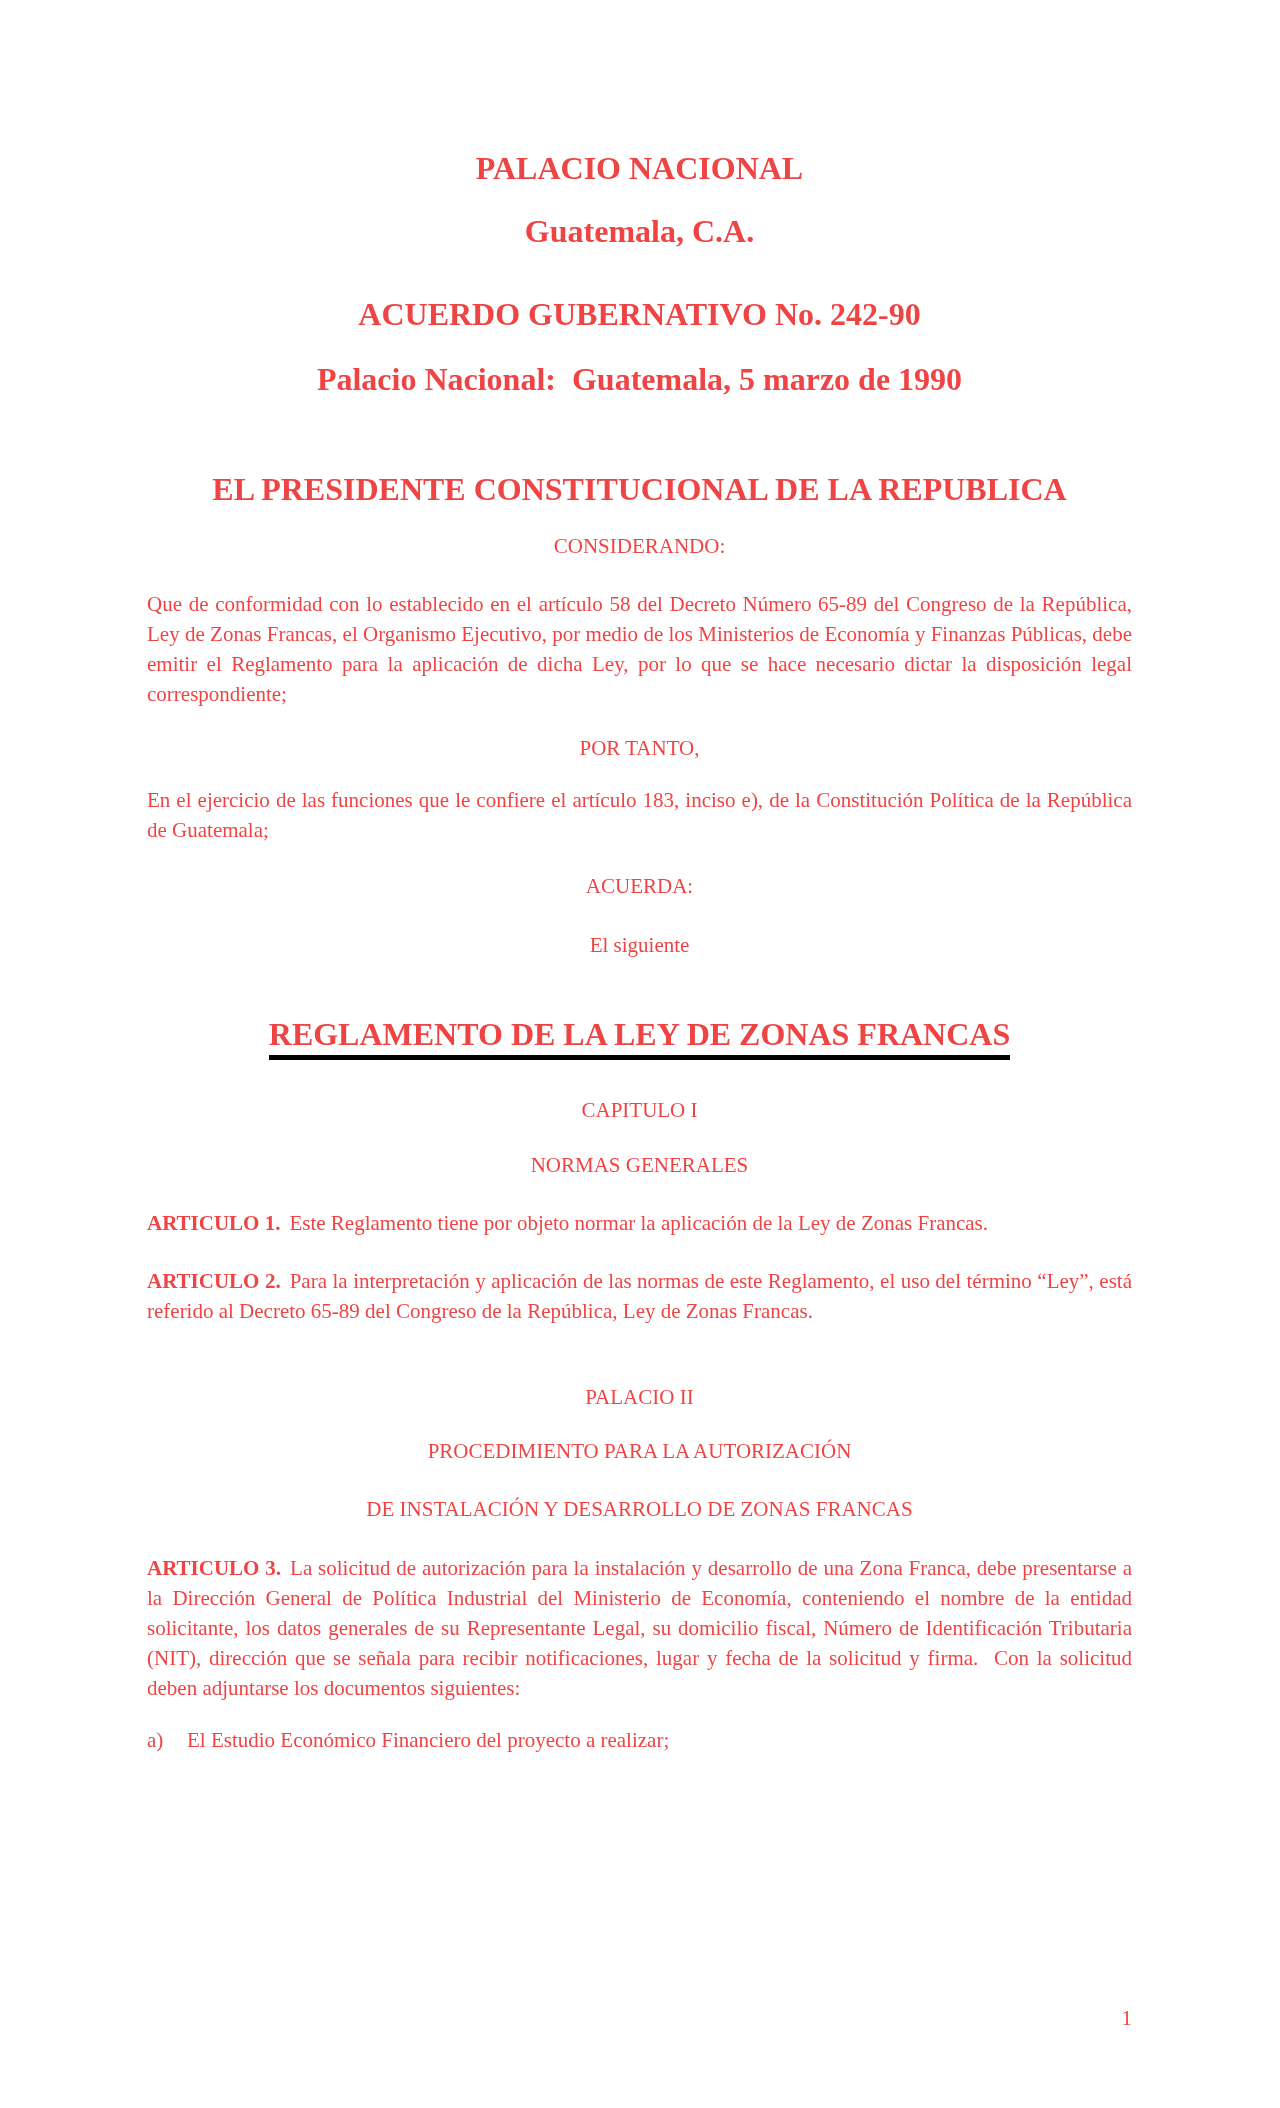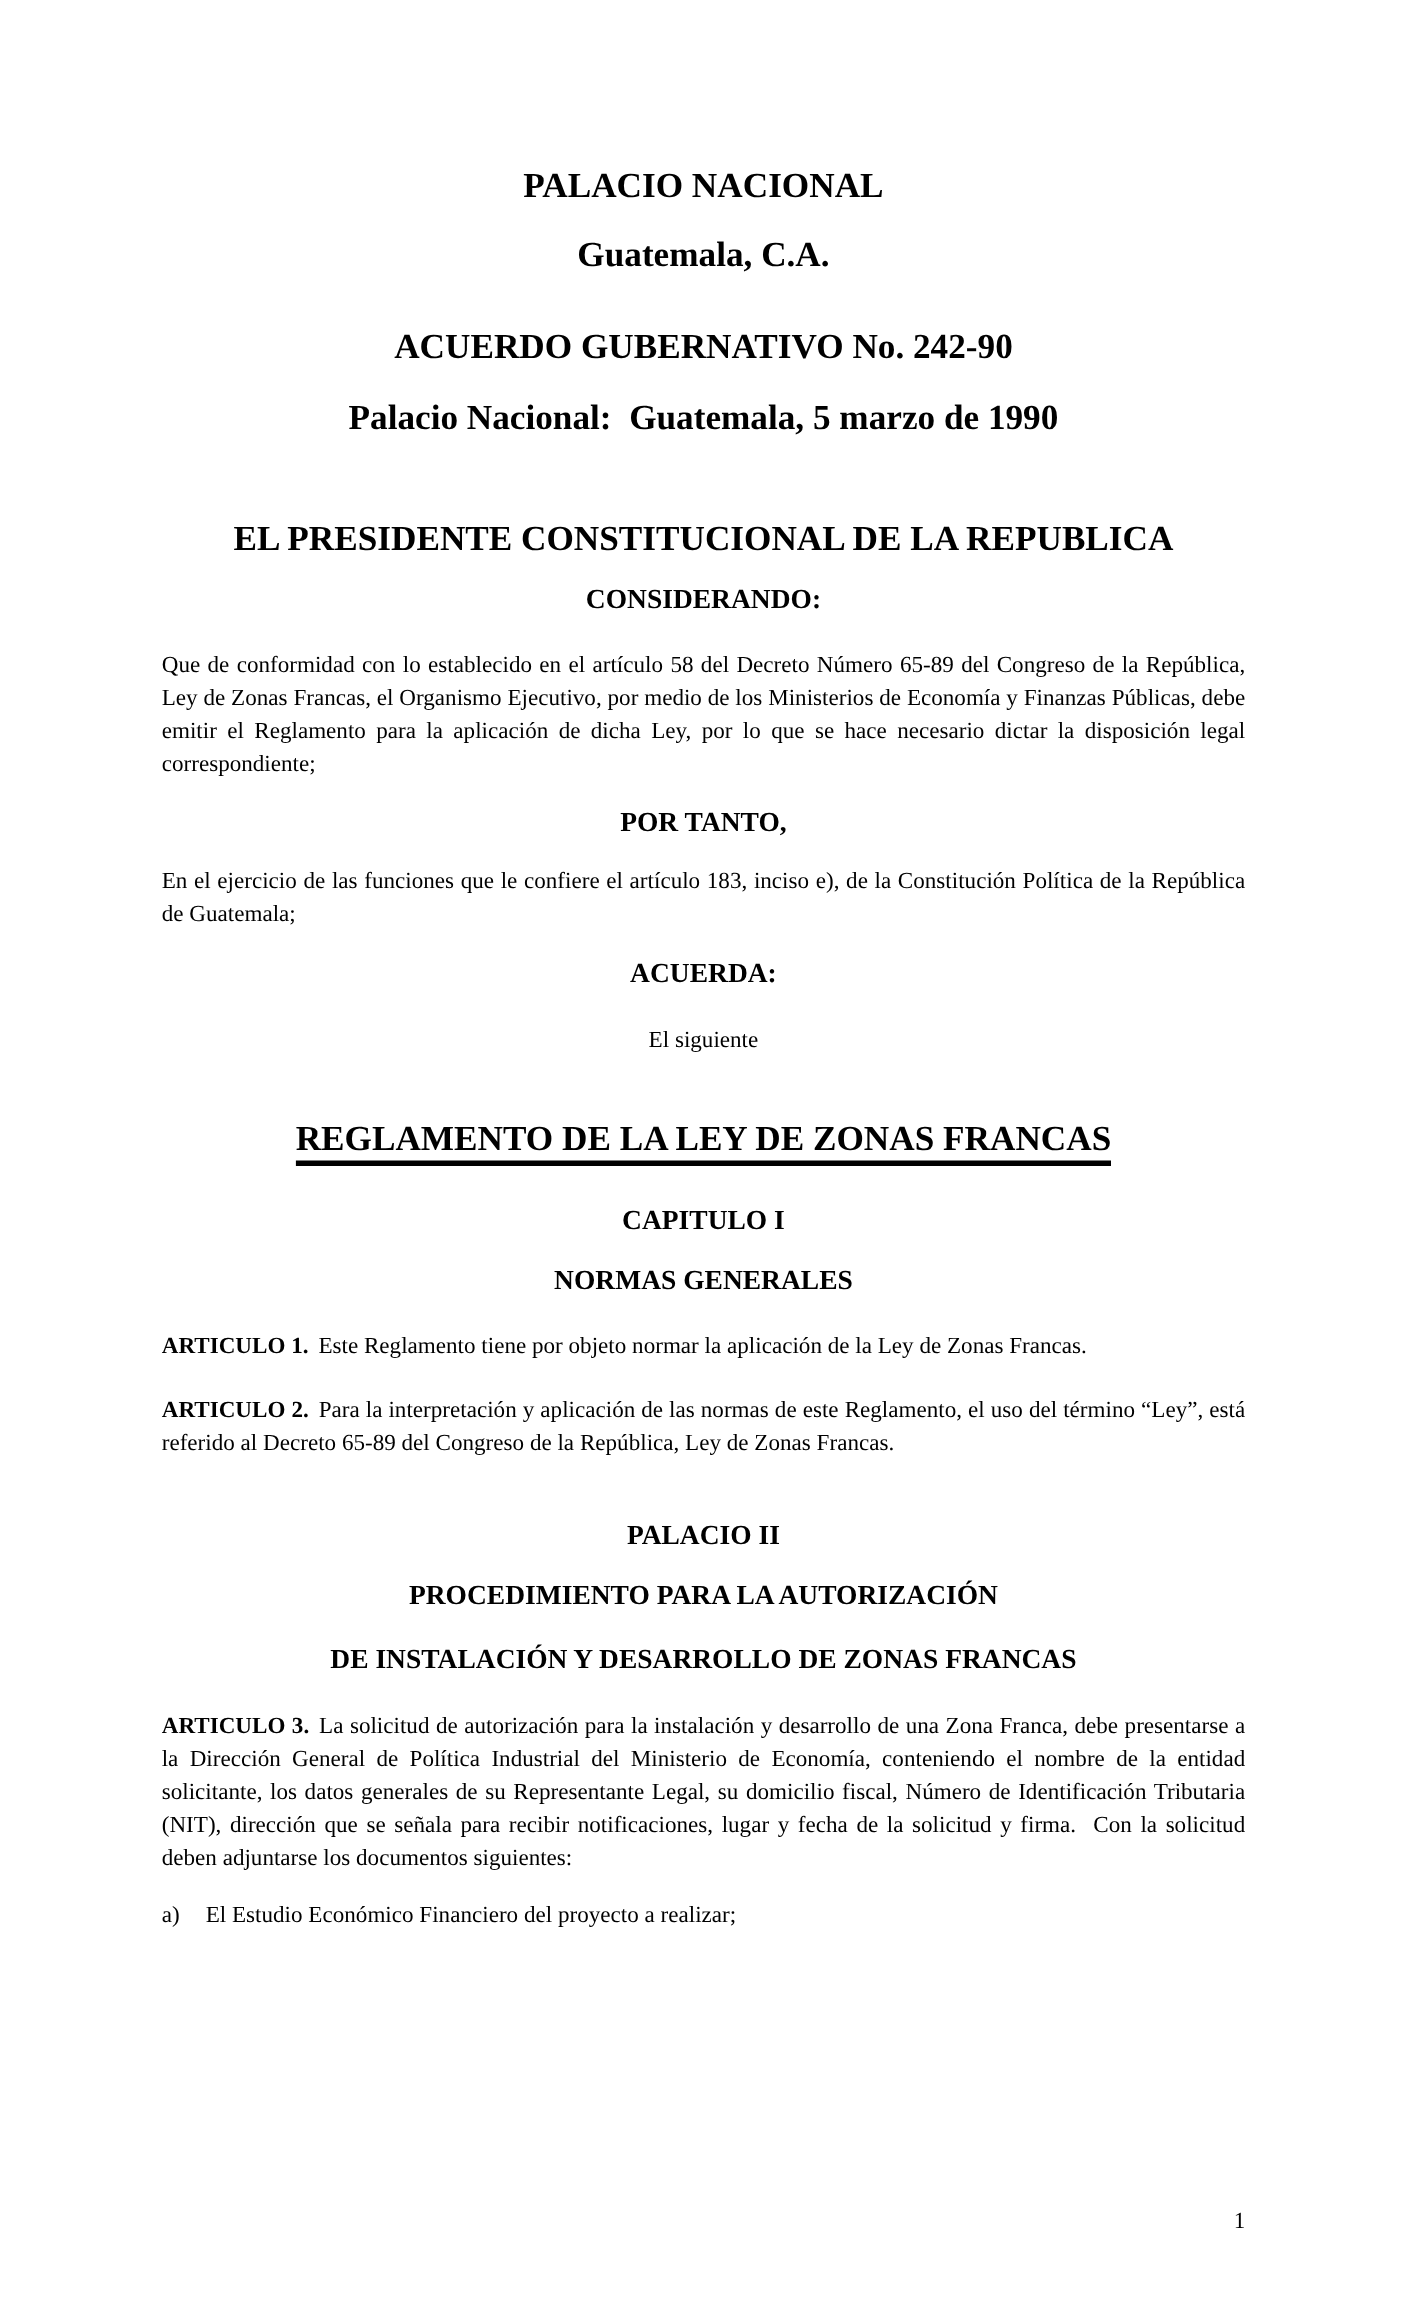--- a/index.html
+++ b/index.html
@@ -6,37 +6,37 @@
     margin: 0;
     padding: 0;
     background: #ffffff;
   }
   .page {
     position: relative;
     width: 1280px;
     height: 2108px;
     margin: 0;
     background: #ffffff;
-    color: #000000;
+    color: #ef4444;
     font-family: "Liberation Serif", "DejaVu Serif", serif;
     box-sizing: border-box;
     padding: 0 148px 0 147px;
     overflow: hidden;
   }
   .h-major {
     font-size: 32px;
     line-height: 36px;
     font-weight: bold;
     text-align: center;
     margin: 0;
   }
   .h-sub {
-    font-size: 25px;
+    font-size: 21px;
     line-height: 30px;
-    font-weight: bold;
+    font-weight: normal;
     text-align: center;
     margin: 17px;
   }
   .body-text {
     font-size: 21px;
     line-height: 30px;
     text-align: justify;
     margin: 0;
   }
   .body-left {

